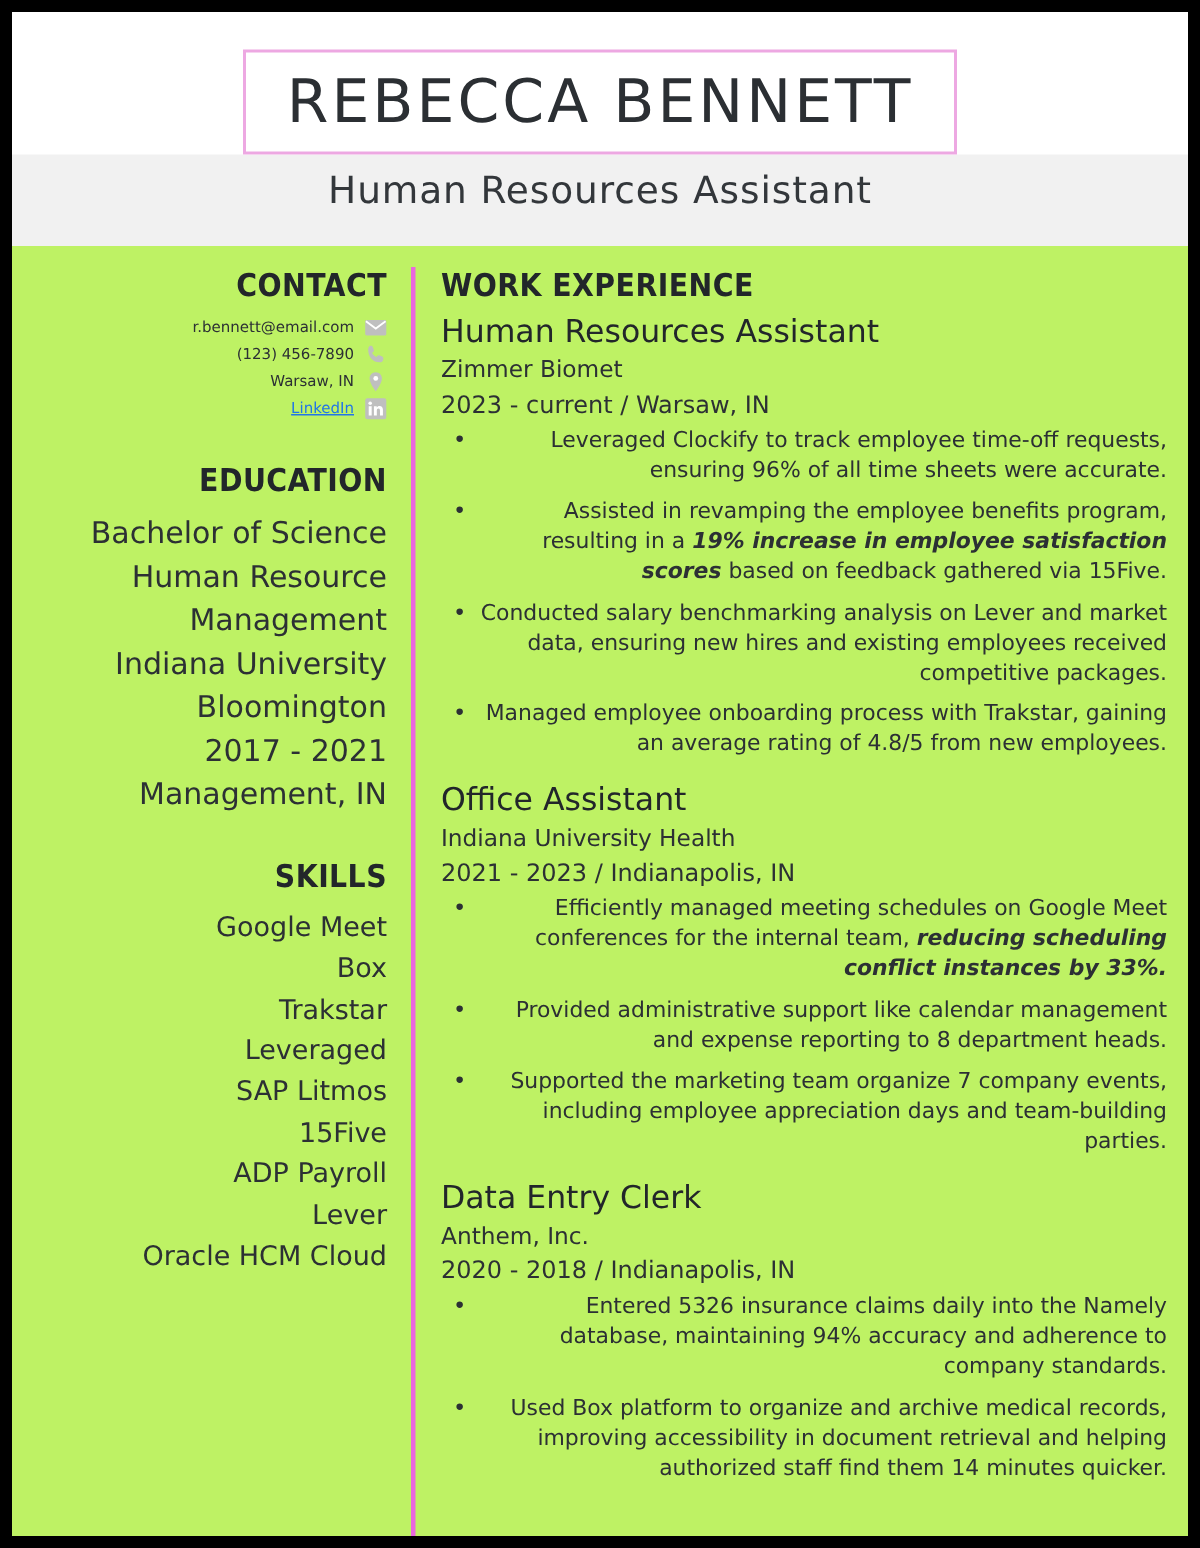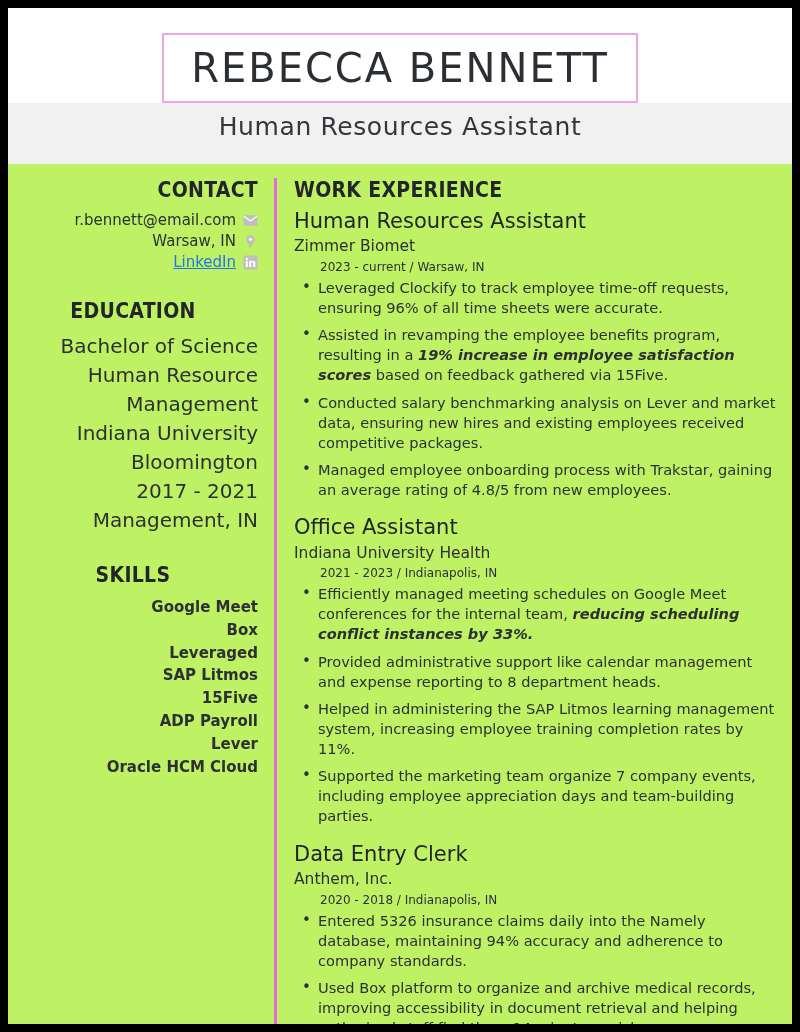--- a/index.html
+++ b/index.html
@@ -92,29 +92,29 @@
   
   .sec-head {
     font-size: 21px;
     font-weight: bold;
     color: #22262a;
     letter-spacing: 0.3px;
     font-stretch: condensed;
     font-family: "DejaVu Sans Condensed", "Liberation Sans Narrow", "DejaVu Sans", sans-serif;
   }
   .sec-head-left { margin-bottom: 9px; }
-  .sec-head-left.spaced { margin-top: 28px; text-align: center; }
+  .sec-head-left.spaced { margin-top: 28px; }
 
   .contact-row {
     display: flex;
     align-items: center;
     justify-content: flex-end;
     gap: 7px;
     margin-bottom: 3px;
-    font-size: 15px;
+    font-size: 10px;
     color: #2c3034;
   }
   .contact-row .ico {
     width: 15px;
     height: 15px;
     flex: none;
     display: inline-flex;
     align-items: center;
     justify-content: center;
   }
@@ -124,60 +124,59 @@
     text-decoration: underline;
   }
 
   .edu-line {
     font-size: 20px;
     color: #2c3034;
     line-height: 1.45;
   }
 
   .skill-line {
-    font-size: 15px;
+    font-size: 18px;
     color: #2c3034;
     line-height: 1.52;
-    font-weight: bold;
   }
 
   
   .sec-head-right { margin-bottom: 6px; }
 
   .job { margin-bottom: 14px; }
   .job-title {
     font-size: 21px;
     color: #22262a;
     line-height: 1.3;
     margin-bottom: 1px;
   }
   .job-company {
     font-size: 15.5px;
     color: #2c3034;
     line-height: 1.4;
   }
   .job-meta {
-    font-size: 12px;
+    font-size: 16px;
     color: #2c3034;
     line-height: 1.5;
     margin-bottom: 2px;
-    margin-left: 26px;
   }
   ul.bullets {
     list-style: none;
     margin: 0;
     padding: 0;
   }
   ul.bullets li {
     position: relative;
     padding-left: 24px;
     margin-bottom: 7px;
     font-size: 14.6px;
     line-height: 1.38;
     color: #2c3034;
+    text-align: right;
   }
   ul.bullets li::before {
     content: "\2022";
     position: absolute;
     left: 8px;
     top: -1px;
     font-size: 15px;
     color: #2c3034;
   }
   .em {
@@ -208,20 +207,28 @@
           <div class="contact-row">
             <span>r.bennett@email.com</span>
             <span class="ico">
               <svg width="15" height="15" viewBox="0 0 16 16">
                 <rect x="0.5" y="2.5" width="15" height="11" rx="1" fill="#bfbfbf"></rect>
                 <path d="M1 3.4 L8 8.6 L15 3.4" stroke="#ffffff" stroke-width="1.3" fill="none"></path>
               </svg>
             </span>
           </div>
           <div class="contact-row">
+            <span>(123) 456-7890</span>
+            <span class="ico">
+              <svg width="15" height="15" viewBox="0 0 16 16">
+                <path d="M4.2 1.6c1 0 1.5 .3 1.8 1.2l.6 1.7c.2 .7 .1 1.1-.5 1.5l-.7 .5c.6 1.4 1.7 2.5 3.1 3.1l.5-.7c.4-.6 .8-.7 1.5-.5l1.7 .6c.9 .3 1.2 .8 1.2 1.8 0 1.6-1.2 2.6-2.7 2.6C6.1 13.4 2.6 9.9 2.6 4.3c0-1.5 1-2.7 1.6-2.7z" fill="#bfbfbf"></path>
+              </svg>
+            </span>
+          </div>
+          <div class="contact-row">
             <span>Warsaw, IN</span>
             <span class="ico">
               <svg width="15" height="15" viewBox="0 0 16 16">
                 <path d="M8 1.2c-2.5 0-4.4 2-4.4 4.4 0 3.3 4.4 9.2 4.4 9.2s4.4-5.9 4.4-9.2c0-2.4-2-4.4-4.4-4.4z" fill="#bfbfbf"></path>
                 <circle cx="8" cy="5.6" r="1.7" fill="#ffffff"></circle>
               </svg>
             </span>
           </div>
           <div class="contact-row">
             <span class="link-blue">LinkedIn</span>
@@ -242,20 +249,21 @@
           <div class="edu-line">Human Resource Management</div>
           <div class="edu-line">Indiana University Bloomington</div>
           <div class="edu-line">2017 - 2021</div>
           <div class="edu-line">Management, IN</div>
         </div>
 
       <div class="sec-head sec-head-left spaced">SKILLS</div>
       <div id="skills-list">
           <div class="skill-line">Google Meet</div>
           <div class="skill-line">Box</div>
+          <div class="skill-line">Trakstar</div>
           <div class="skill-line">Leveraged</div>
           <div class="skill-line">SAP Litmos</div>
           <div class="skill-line">15Five</div>
           <div class="skill-line">ADP Payroll</div>
           <div class="skill-line">Lever</div>
           <div class="skill-line">Oracle HCM Cloud</div>
         </div>
 
     </div>
 
@@ -275,21 +283,20 @@
               <li><span>Managed employee onboarding process with Trakstar, gaining an average rating of 4.8/5 from new employees.</span></li>
             </ul>
           </div>
           <div class="job job-2">
             <div class="job-title">Office Assistant</div>
             <div class="job-company">Indiana University Health</div>
             <div class="job-meta">2021 - 2023  /  Indianapolis, IN</div>
             <ul class="bullets">
               <li><span>Efficiently managed meeting schedules on Google Meet conferences for the internal team, </span><span class="em">reducing scheduling conflict instances by 33%.</span></li>
               <li><span>Provided administrative support like calendar management and expense reporting to 8 department heads.</span></li>
-              <li><span>Helped in administering the SAP Litmos learning management system, increasing employee training completion rates by 11%.</span></li>
               <li><span>Supported the marketing team organize 7 company events, including employee appreciation days and team-building parties.</span></li>
             </ul>
           </div>
           <div class="job job-2">
             <div class="job-title">Data Entry Clerk</div>
             <div class="job-company">Anthem, Inc.</div>
             <div class="job-meta">2020 - 2018  /  Indianapolis, IN</div>
             <ul class="bullets">
               <li><span>Entered 5326 insurance claims daily into the Namely database, maintaining 94% accuracy and adherence to company standards.</span></li>
               <li><span>Used Box platform to organize and archive medical records, improving accessibility in document retrieval and helping authorized staff find them 14 minutes quicker.</span></li>

